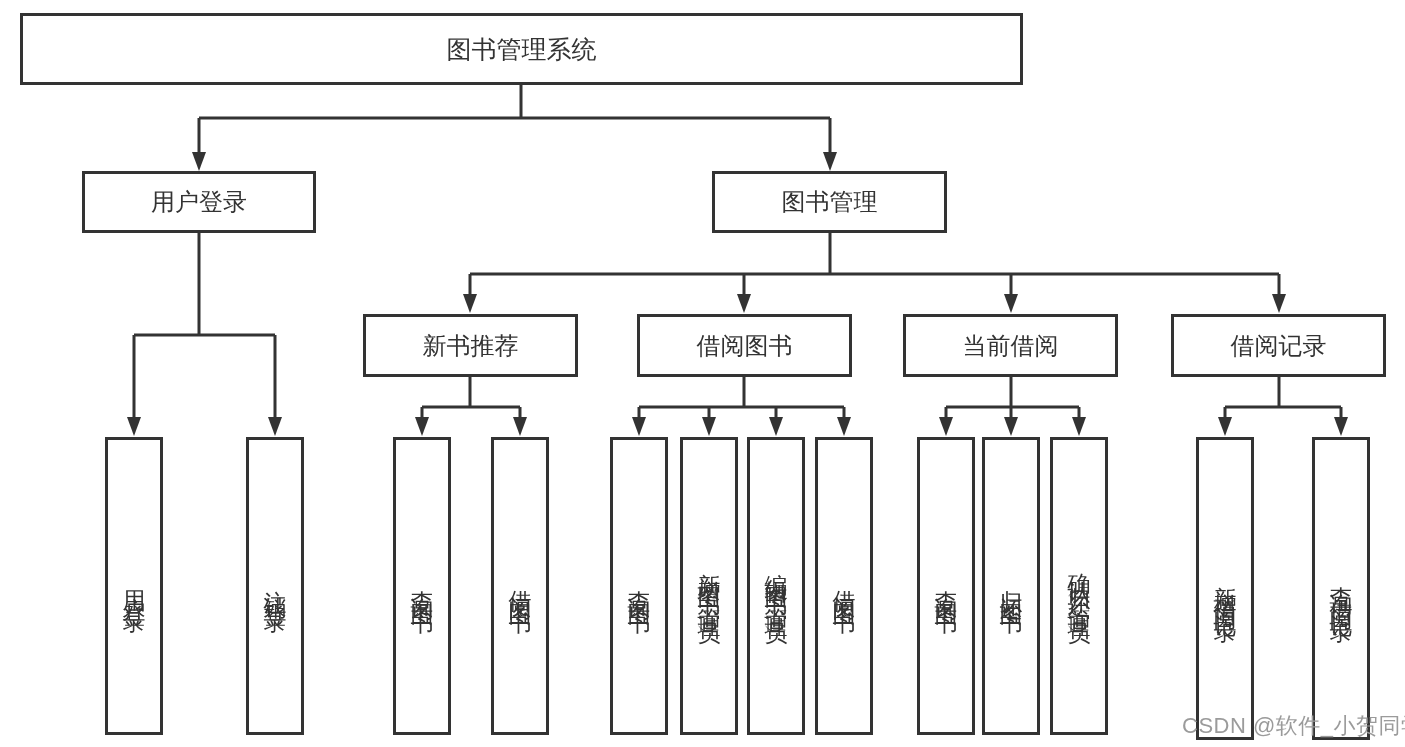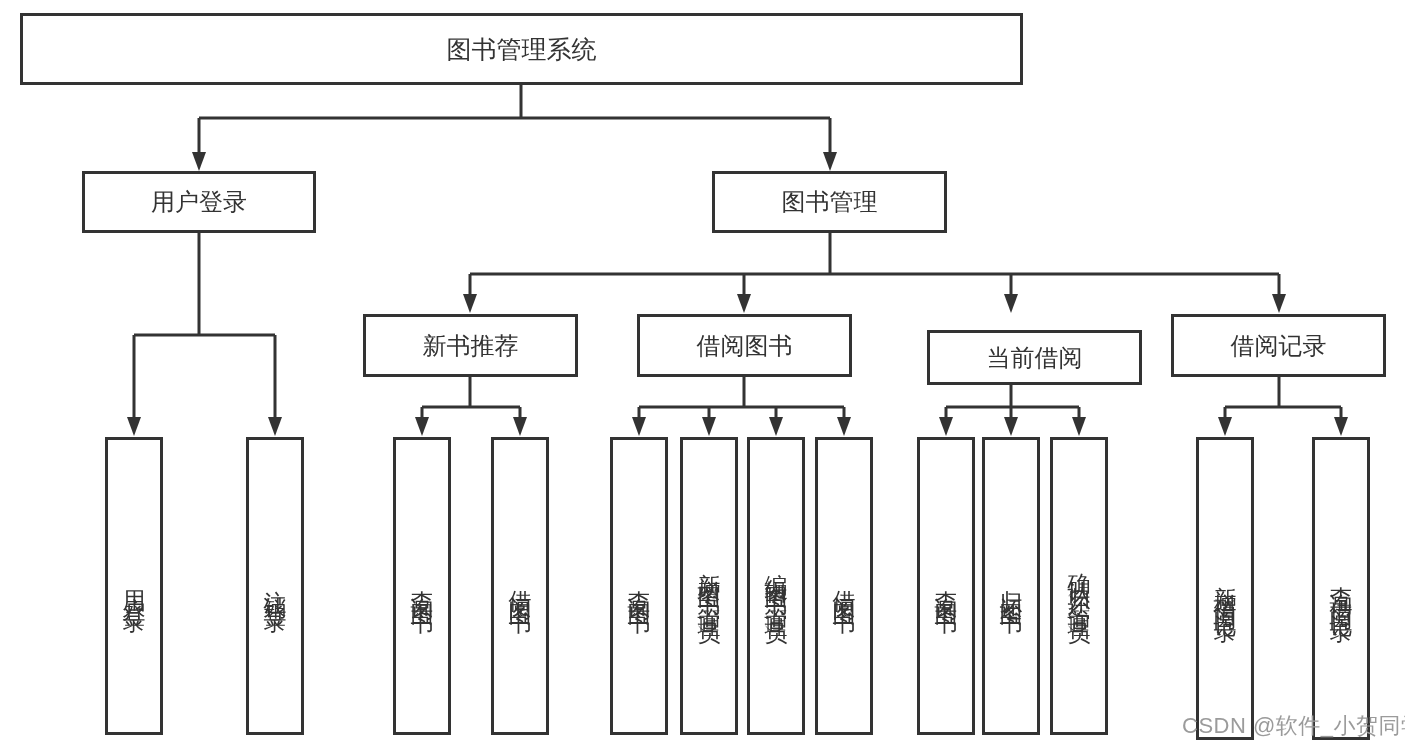--- a/index.html
+++ b/index.html
@@ -77,21 +77,21 @@
     </g>
   </svg>
 
   <div class="hbox root" style="left:20px; top:13px; width:1003px; height:72px;">图书管理系统</div>
 
   <div class="hbox" style="left:82px; top:171px; width:234px; height:62px;">用户登录</div>
   <div class="hbox" style="left:363px; top:314px; width:215px; height:63px;">新书推荐</div>
 
   <div class="hbox" style="left:712px; top:171px; width:235px; height:62px;">图书管理</div>
   <div class="hbox" style="left:637px; top:314px; width:215px; height:63px;">借阅图书</div>
-  <div class="hbox" style="left:903px; top:330px; width:215px; height:55px;margin-left:24px;">当前借阅</div>
+  <div class="hbox" style="left:903px; top:314px; width:215px; height:63px;">当前借阅</div>
   <div class="hbox" style="left:1171px; top:314px; width:215px; height:63px;">借阅记录</div>
 
   <div class="vbox" style="left:105px;">用户登录</div>
   <div class="vbox" style="left:246px;">注销登录</div>
 
   <div class="vbox" style="left:393px;">查询图书</div>
   <div class="vbox" style="left:491px;">借阅图书</div>
 
   <div class="vbox" style="left:610px;">查询图书</div>
   <div class="vbox" style="left:680px;">新增图书（管理员）</div>

